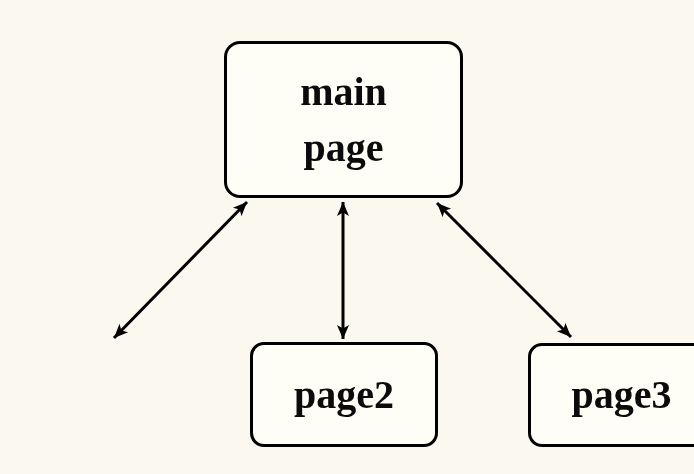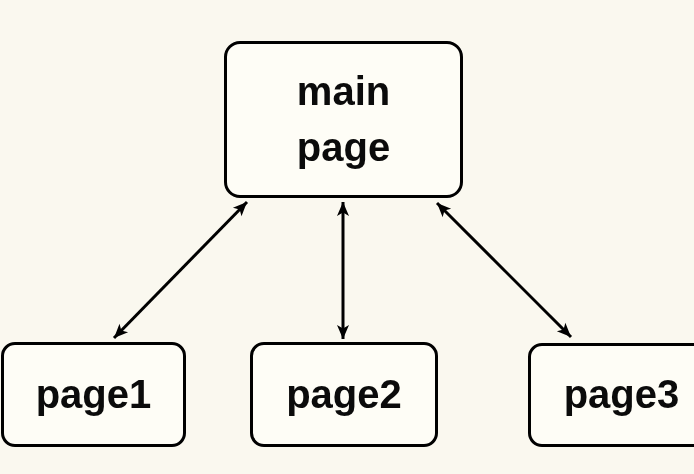--- a/index.html
+++ b/index.html
@@ -5,21 +5,21 @@
   html, body {
     margin: 0;
     padding: 0;
   }
   .canvas {
     position: relative;
     width: 694px;
     height: 474px;
     background: #faf8ef;
     overflow: hidden;
-    font-family: Liberation Sans, sans-serif;
+    font-family: Liberation Serif, serif;
   }
   .edges-layer {
     position: absolute;
     left: 0;
     top: 0;
     width: 694px;
     height: 474px;
   }
   .node {
     position: absolute;
@@ -86,23 +86,20 @@
     <line class="edge" x1="247" y1="202" x2="114" y2="338" marker-start="url(#arrowhead)" marker-end="url(#arrowhead)"></line>
     <line class="edge" x1="343" y1="202" x2="343" y2="339" marker-start="url(#arrowhead)" marker-end="url(#arrowhead)"></line>
     <line class="edge" x1="437" y1="203" x2="571" y2="337" marker-start="url(#arrowhead)" marker-end="url(#arrowhead)"></line>
   </svg>
 
   <div class="node node-main">
     <span class="label">main
 page</span>
   </div>
 
-  <div class="node node-page1">
-    <span class="label">page1</span>
-  </div>
 
   <div class="node node-page2">
     <span class="label">page2</span>
   </div>
 
   <div class="node node-page3">
     <span class="label">page3</span>
   </div>
 
 </div>

